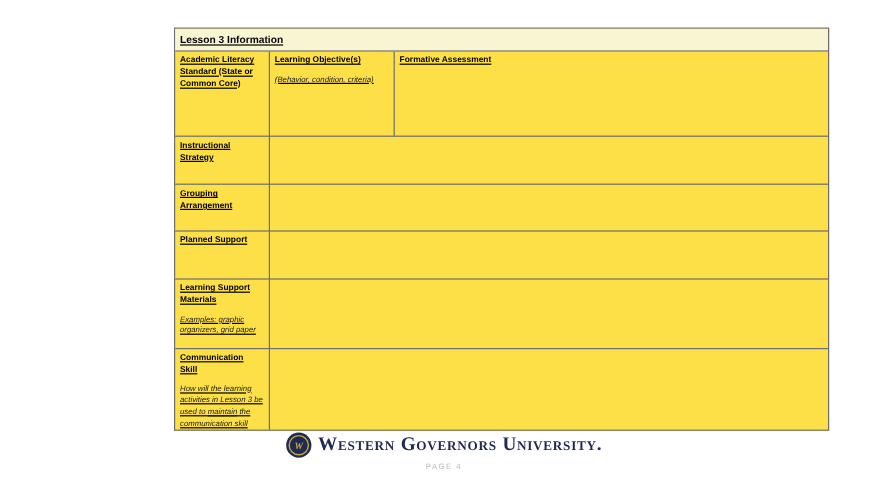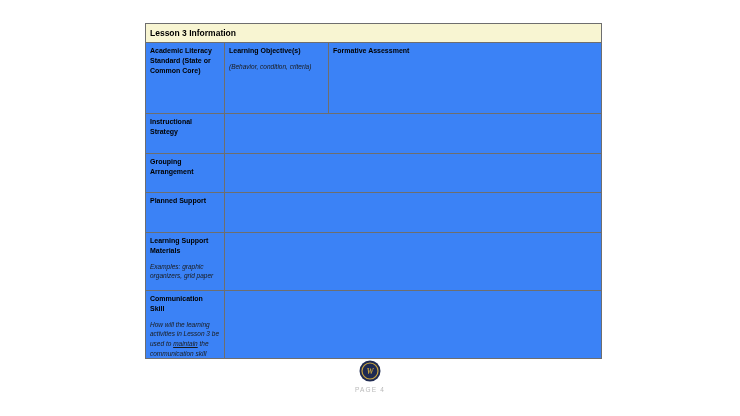--- a/index.html
+++ b/index.html
@@ -13,26 +13,27 @@
   html,body{width:740px;height:416px;}
   body{
     background:#ffffff;
     font-family:"Liberation Sans", sans-serif;
     position:relative;
     overflow:hidden;
   }
   .lesson-table{
     position:absolute;
     left:145px; top:23px;
-    width:457px;
+    width:546px;
     display:grid;
     grid-template-columns:79px 104px 1fr;
     grid-template-rows:19px 71px 40px 39px 40px 58px 67px;
     border:1px solid var(--border);
-    background:#3b82f6;
+    background:#fde047;
+    text-decoration:underline;
   }
   .cell{
     border-right:1px solid var(--border);
     border-bottom:1px solid var(--border);
     padding:3px 5px 0 4px;
     overflow:hidden;
   }
   .cell.no-r{border-right:none;}
   .cell.no-b{border-bottom:none;}
   .header-cell{
@@ -135,15 +136,16 @@
 
 </div>
 
 <div class="footer">
   <div class="brand">
     <svg width="22" height="22" viewBox="0 0 22 22">
       <circle cx="11" cy="11" r="10.5" fill="#1e2a52"></circle>
       <circle cx="11" cy="11" r="8" fill="none" stroke="#c9a53f" stroke-width="1.2"></circle>
       <text x="11" y="14" font-size="8" fill="#c9a53f" text-anchor="middle" font-family="Liberation Serif, serif" font-style="italic" font-weight="bold">W</text>
     </svg>
+    <span class="brand-name">Western Governors University.</span>
   </div>
   <div class="page-label">PAGE 4</div>
 </div>
 
 </body></html>

